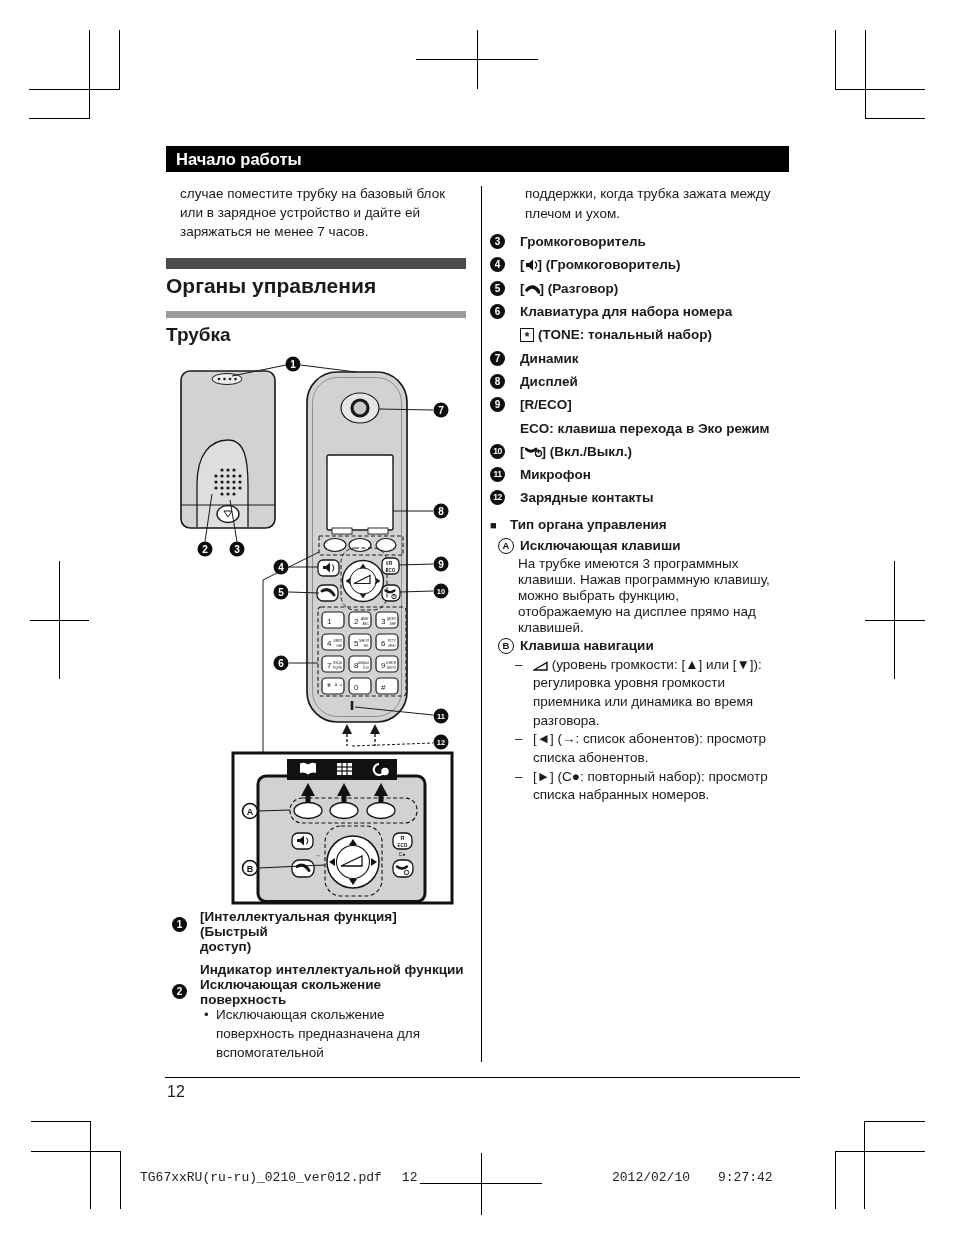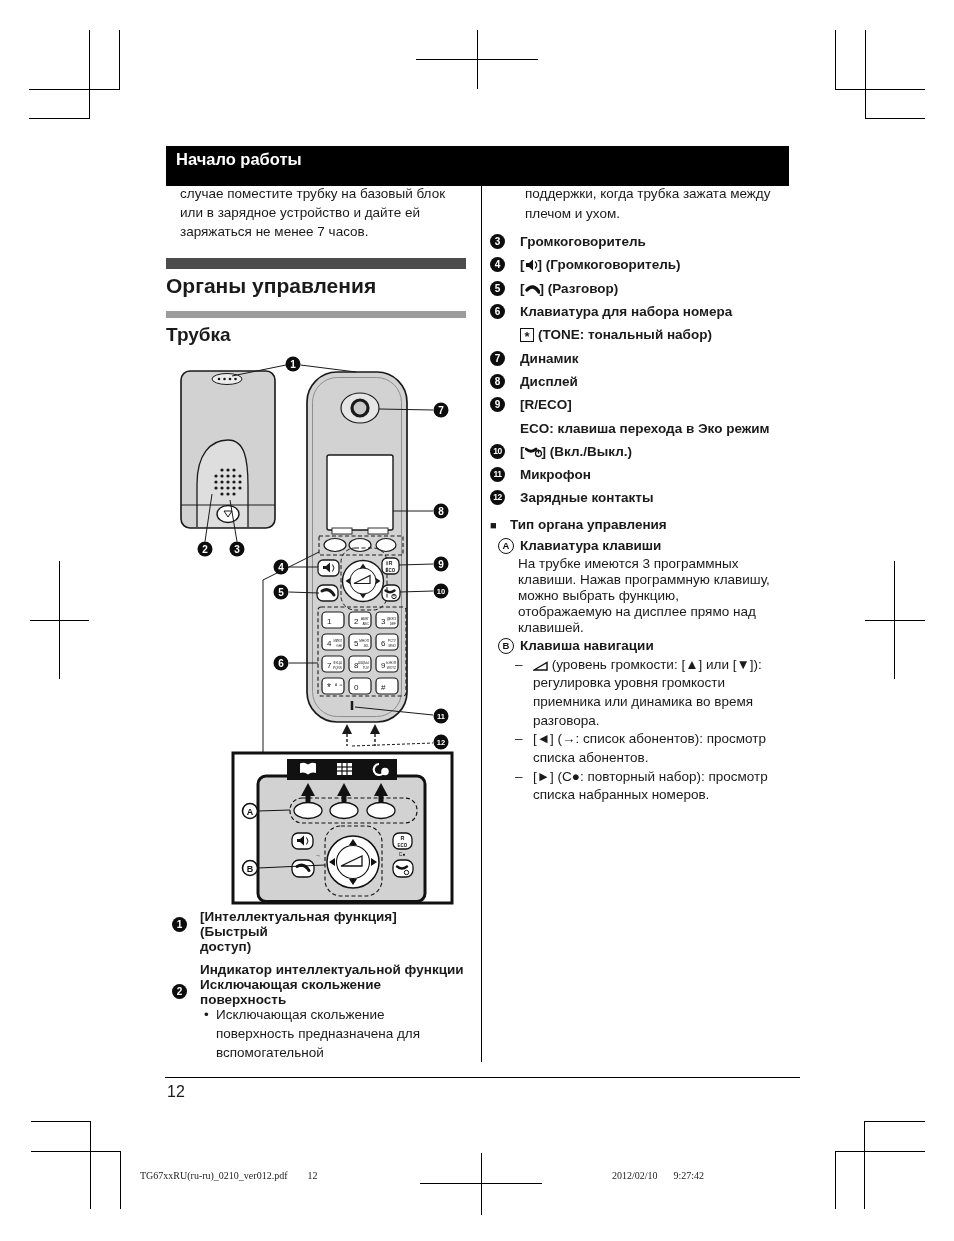--- a/index.html
+++ b/index.html
@@ -5,21 +5,21 @@
   html,body{margin:0;padding:0}
   body{
     width:954px;height:1241px;position:relative;overflow:hidden;
     background:#ffffff;color:#1a1a1a;
     font-family:"Liberation Sans","DejaVu Sans",sans-serif;
   }
   .abs{position:absolute}
   .cm{position:absolute;background:#000}
   .b{font-weight:bold}
   
-  #hdr{left:166px;top:146px;width:623px;height:40px;background:#000;}
+  #hdr{left:166px;top:146px;width:623px;height:26px;background:#000;}
   #hdr span{color:#fff;font-size:16.5px;font-weight:bold;line-height:26px;padding-left:10px;display:inline-block}
   
   #left-intro{left:180px;top:184px;width:290px;font-size:13.5px;line-height:19px}
   #sec-bar1{left:166px;top:258px;width:300px;height:11px;background:#4c4c4c}
   #sec-title{left:166px;top:274px;font-size:21px;font-weight:bold}
   #sec-bar2{left:166px;top:311px;width:300px;height:7px;background:#9c9c9c}
   #sub-title{left:166px;top:324px;font-size:19px;font-weight:bold}
   #diagram{left:166px;top:352px;width:304px;height:560px}
   #left-items{left:166px;top:913px;width:302px;font-size:13.5px}
   .li-ln{display:flex;height:22.5px;align-items:center}
@@ -48,25 +48,25 @@
   .a-par{margin-left:33px;width:258px;line-height:16px}
   .b-list{margin-left:30px;width:262px;line-height:18.7px}
   .bli{padding-left:18px;text-indent:-18px}
   .bli .dash{display:inline-block;width:10px;text-indent:0;margin-right:8px}
   .keybox{display:inline-block;border:1.2px solid #111;width:12px;height:12px;line-height:15px;text-align:center;
           font-weight:bold;font-size:13px;vertical-align:-2px;margin-right:4px}
   .inl-ic{display:inline-block;vertical-align:-2px}
   
   #f-rule{left:165px;top:1077px;width:635px;height:1px;background:#000}
   #pagenum{left:167px;top:1083px;font-size:16px}
-  .mono{font-family:Liberation Serif, serif;font-size:10px;color:#222}
+  .mono{font-family:Liberation Mono, monospace;font-size:13px;color:#222}
   #footer-left{left:140px;top:1170px}
   #footer-left .pg{margin-left:20px}
   #footer-right{left:612px;top:1170px}
-  #footer-right .tm{margin-left:16px}
+  #footer-right .tm{margin-left:28px}
   
   #divider{left:481px;top:186px;width:1px;height:876px;background:#000}
   
   svg text{font-family:"Liberation Sans","DejaVu Sans",sans-serif}
 </style>
 </head>
 <body>
 
 <div>
   <div class="cm" style="left:89px;top:30px;width:1px;height:89px"></div>
@@ -516,21 +516,21 @@
       <span class="lbl b">Зарядные контакты</span>
     </div>
 
   <div class="type-h">
     <span class="sq">■</span>
     <span>Тип органа управления</span>
   </div>
 
   <div class="ab-h">
     <span class="lbadge">A</span>
-    <span>Клавиатура клавиши</span>
+    <span>Исключающая клавиши</span>
   </div>
   <div class="a-par">На трубке имеются 3 программных клавиши. Нажав программную клавишу, можно выбрать функцию, отображаемую на дисплее прямо над клавишей.</div>
 
   <div class="ab-h">
     <span class="lbadge">B</span>
     <span>Клавиша навигации</span>
   </div>
   <div class="b-list">
     <div class="bli"><span class="dash">–</span><svg class="inl-ic" width="15" height="10" viewBox="0 0 15 10">
           <path d="M1 9 L14 1.5 L14 9 Z" fill="none" stroke="#111" stroke-width="1.4"></path>

